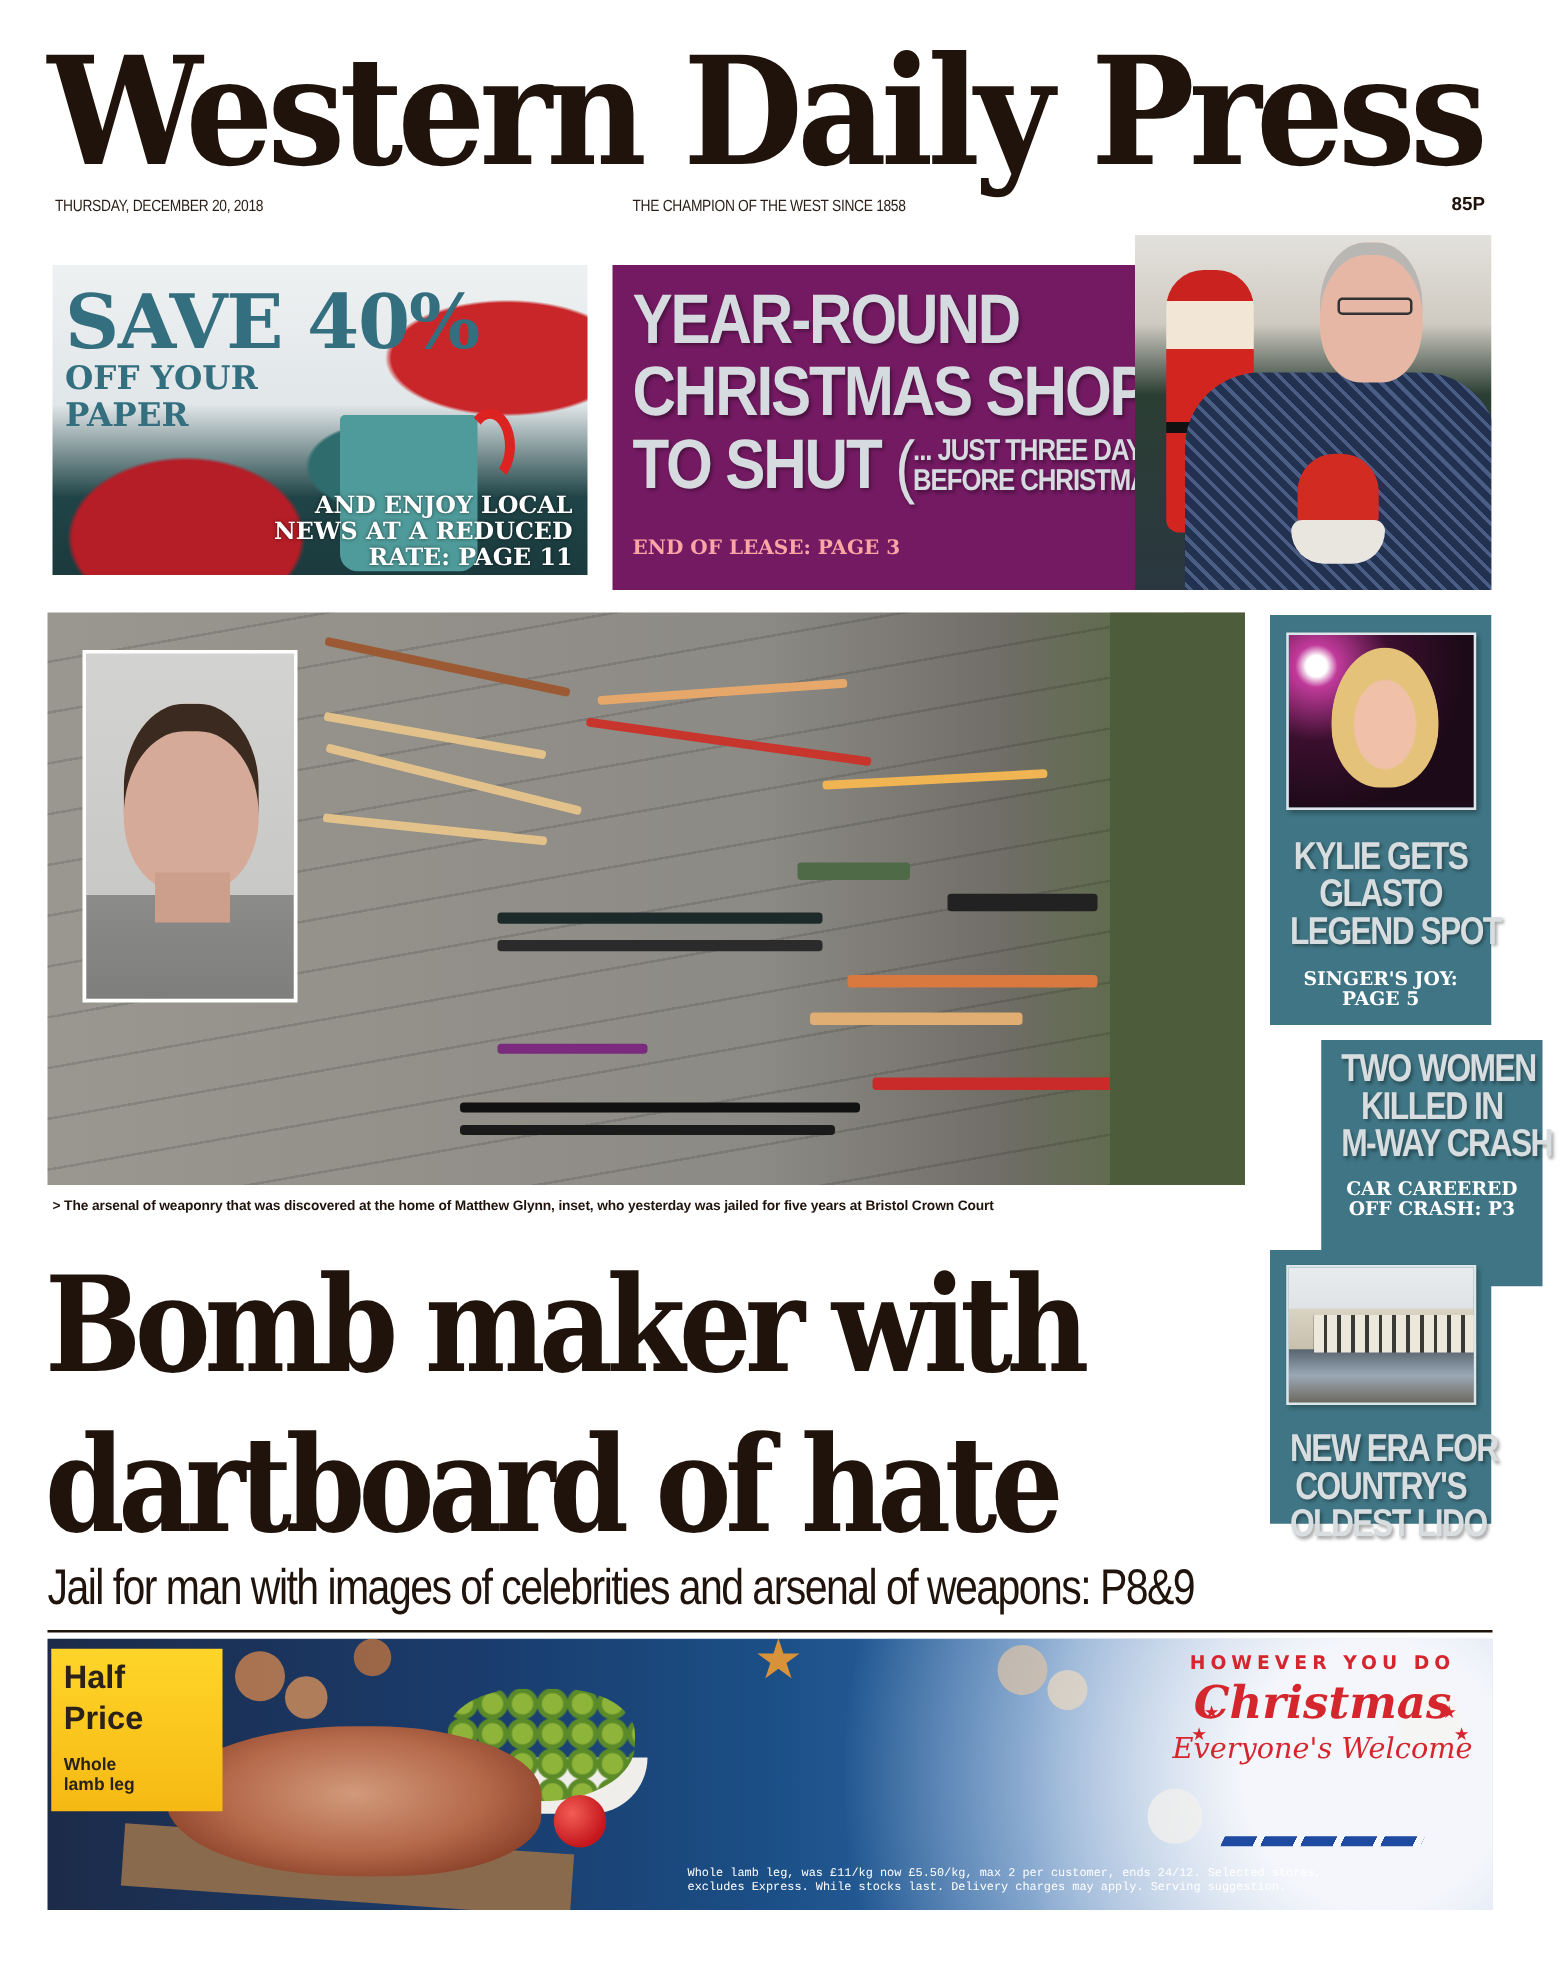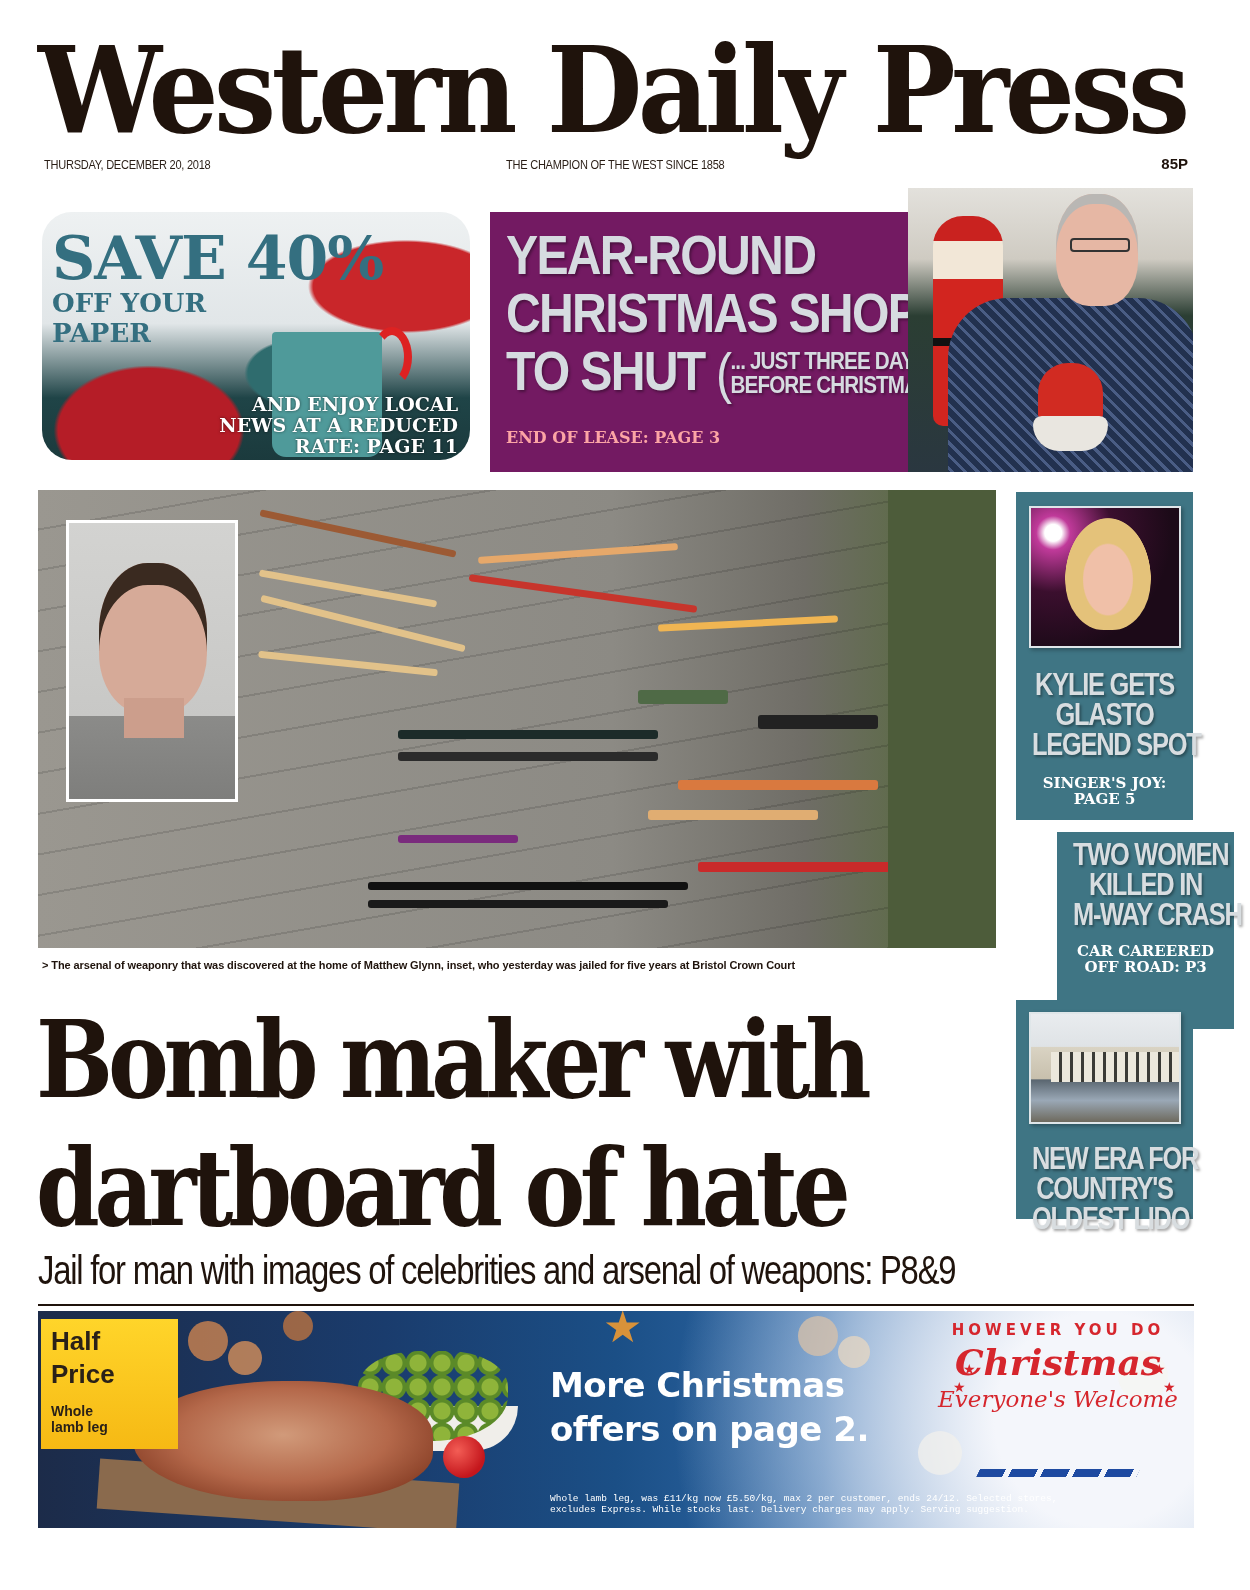--- a/index.html
+++ b/index.html
@@ -23,21 +23,20 @@
   .price { top: 155px; right: 62px; font-size: 15px; font-weight: bold; color: #1f130c; }
 
   
   .promo-save {
     left: 42px; top: 212px; width: 428px; height: 248px; overflow: hidden;
     background:
       radial-gradient(ellipse at 85% 30%, #c9262a 0 18%, transparent 19%),
       radial-gradient(ellipse at 25% 88%, #b51d27 0 20%, transparent 21%),
       radial-gradient(ellipse at 60% 65%, #2f6c6e 0 14%, transparent 15%),
       linear-gradient(180deg, #eef1f2 0%, #e1e6e8 45%, #1f4447 75%, #1b3a3d 100%);
-    border-radius: 30px;
   }
   .promo-save .mug { position: absolute; left: 230px; top: 120px; width: 110px; height: 125px; background: #4f9a9a; border-radius: 4px 4px 14px 14px; }
   .promo-save .cane { position: absolute; left: 330px; top: 115px; width: 40px; height: 60px; border: 8px solid #d22; border-left-color: transparent; border-bottom-color: transparent; border-radius: 50%; }
   .save-big { left: 10px; top: 14px; font-family: "DejaVu Serif", serif; font-weight: bold; font-size: 60px; line-height: 64px; color: #346f80; letter-spacing: -1px; white-space: nowrap; }
   .save-sub { left: 10px; top: 76px; font-family: "DejaVu Serif", serif; font-weight: bold; font-size: 26px; line-height: 30px; color: #346f80; }
   .save-note { right: 12px; top: 182px; text-align: right; font-family: "DejaVu Serif", serif; font-weight: bold; font-size: 19px; line-height: 21px; color: #ffffff; text-shadow: 0 0 3px rgba(0,0,0,.6); }
 
   
   .purple {
     left: 490px; top: 212px; width: 420px; height: 260px; background: #731a62;
@@ -216,21 +215,21 @@
 </div>
 
 <div class="abs side" style="top:832px;height:197px;margin-left:41px;">
   <div class="side-head" style="top:8px;">
     <span class="ln">TWO WOMEN</span>
     <span class="ln">KILLED IN</span>
     <span class="ln">M-WAY CRASH</span>
   </div>
   <div class="side-kicker" style="top:111px;">
     <div>CAR CAREERED</div>
-    <div>OFF ROAD: P3</div>
+    <div>OFF CRASH: P3</div>
   </div>
 </div>
 
 <div class="abs side" style="top:1000px;height:219px;">
   <div class="side-photo" style="top:12px;height:112px;background:linear-gradient(180deg,#e9ecef 0%, #dfe3e6 30%, #d9d3c3 31%, #c8c0ad 60%, #5a6670 61%, #9aa8b6 80%, #6e6a5e 100%);">
     <div style="position:absolute;left:20px;top:38px;width:140px;height:30px;background:repeating-linear-gradient(90deg,#ece8dc 0 8px,#3b3b36 8px 11px);"></div>
   </div>
   <div class="side-head" style="top:144px;">
     <span class="ln">NEW ERA FOR</span>
     <span class="ln">COUNTRY'S</span>
@@ -262,24 +261,20 @@
     <div class="hp">
       <div>Half</div>
       <div>Price</div>
     </div>
     <div class="sub">
       <div>Whole</div>
       <div>lamb leg</div>
     </div>
   </div>
 
-  <div class="abs ad-head">
-    <div>More Christmas</div>
-    <div>offers on page 2.</div>
-  </div>
   <div class="abs ad-small">
     <div>Whole lamb leg, was £11/kg now £5.50/kg, max 2 per customer, ends 24/12. Selected stores,</div>
     <div>excludes Express. While stocks last. Delivery charges may apply. Serving suggestion.</div>
   </div>
 
   <div class="abs ad-arc">HOWEVER YOU DO</div>
   <span class="star" style="left:925px;top:50px">★</span>
   <span class="star" style="left:915px;top:68px">★</span>
   <span class="star" style="left:1115px;top:50px">★</span>
   <span class="star" style="left:1125px;top:68px">★</span>

